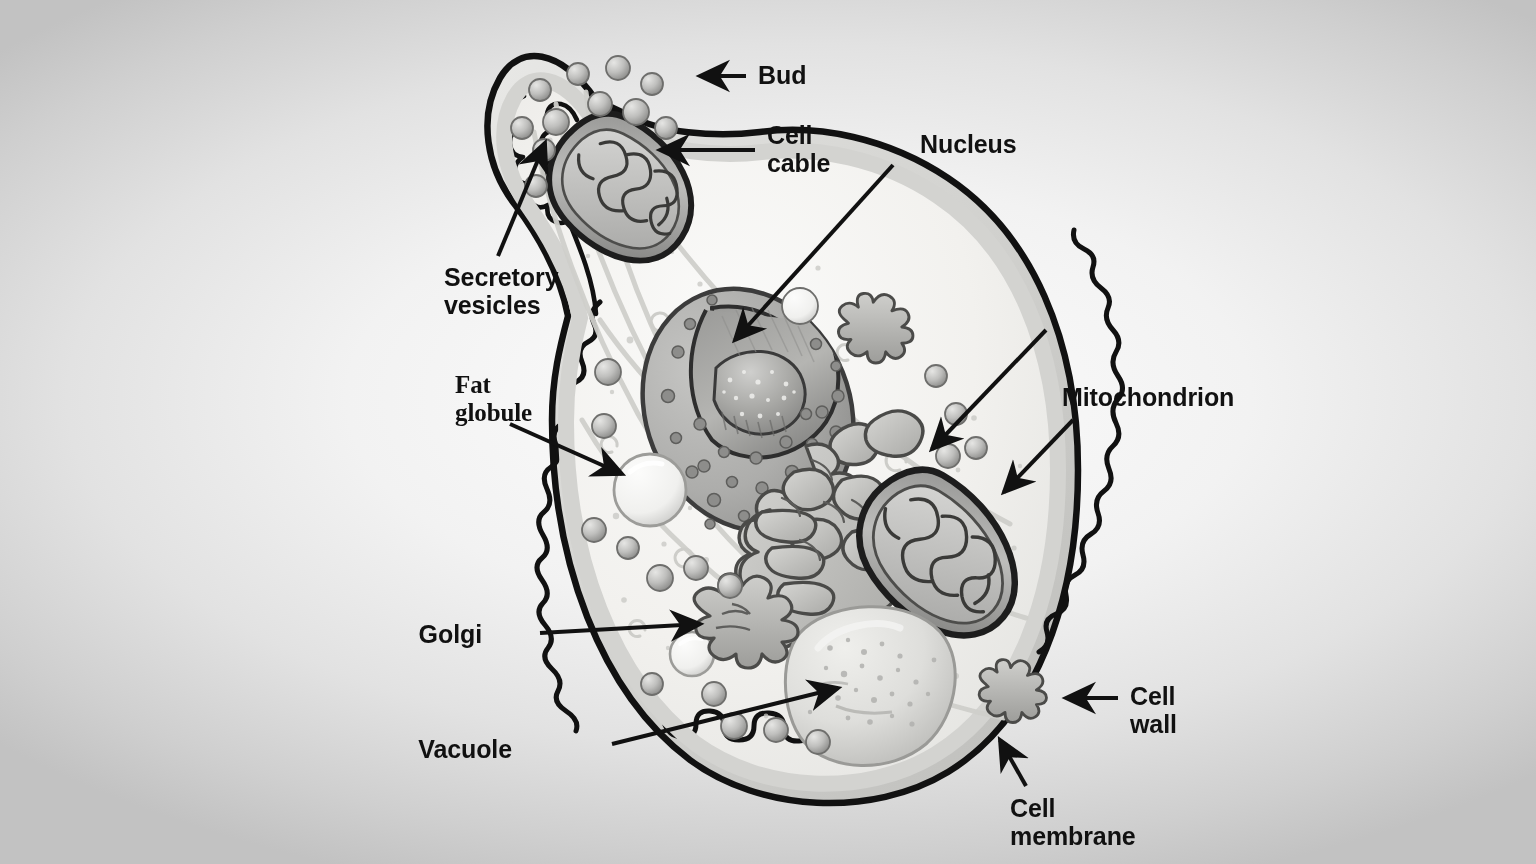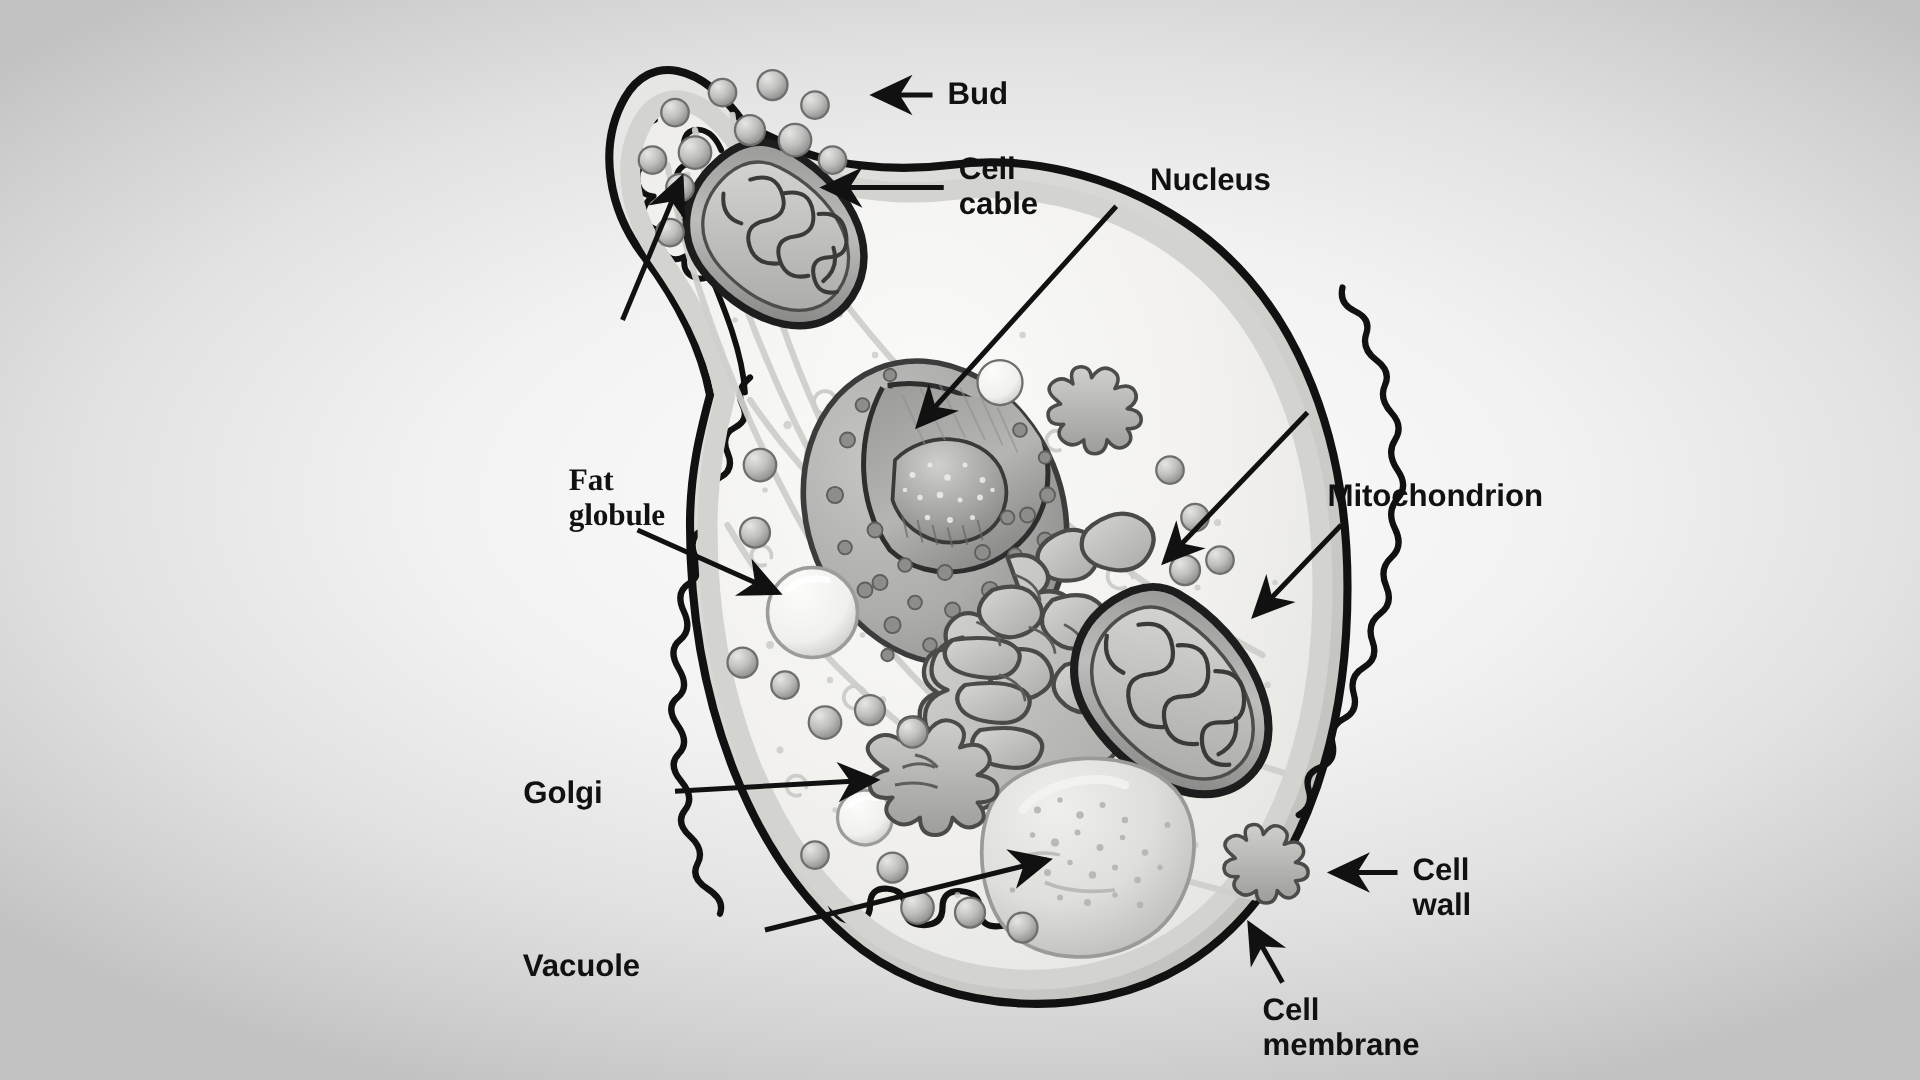--- a/index.html
+++ b/index.html
@@ -565,21 +565,23 @@
 
 
   <div class="lbl" style="left:1046px; top:383px;margin-left:16px;">Mitochondrion</div>
 
   <div class="lbl" style="left:1130px; top:682px;">Cell
 wall</div>
 
   <div class="lbl" style="left:1010px; top:794px;">Cell
 membrane</div>
 
-  <div class="lbl" style="left:512px; top:735px; transform:translateX(-100%);margin-top:24px;">Vacuole</div>
+  <div class="lbl" style="left:512px; top:735px; transform:translateX(-100%);">Vacuole</div>
 
   <div class="lbl" style="left:482px; top:620px; transform:translateX(-100%);">Golgi</div>
 
   <div class="lbl" style="left:455px; top:371px;font-family:Liberation Serif, serif;">Fat
 globule</div>
 
+  <div class="lbl" style="left:444px; top:263px;">Secretory
+vesicles</div>
 
 </div>
 
 </body></html>

